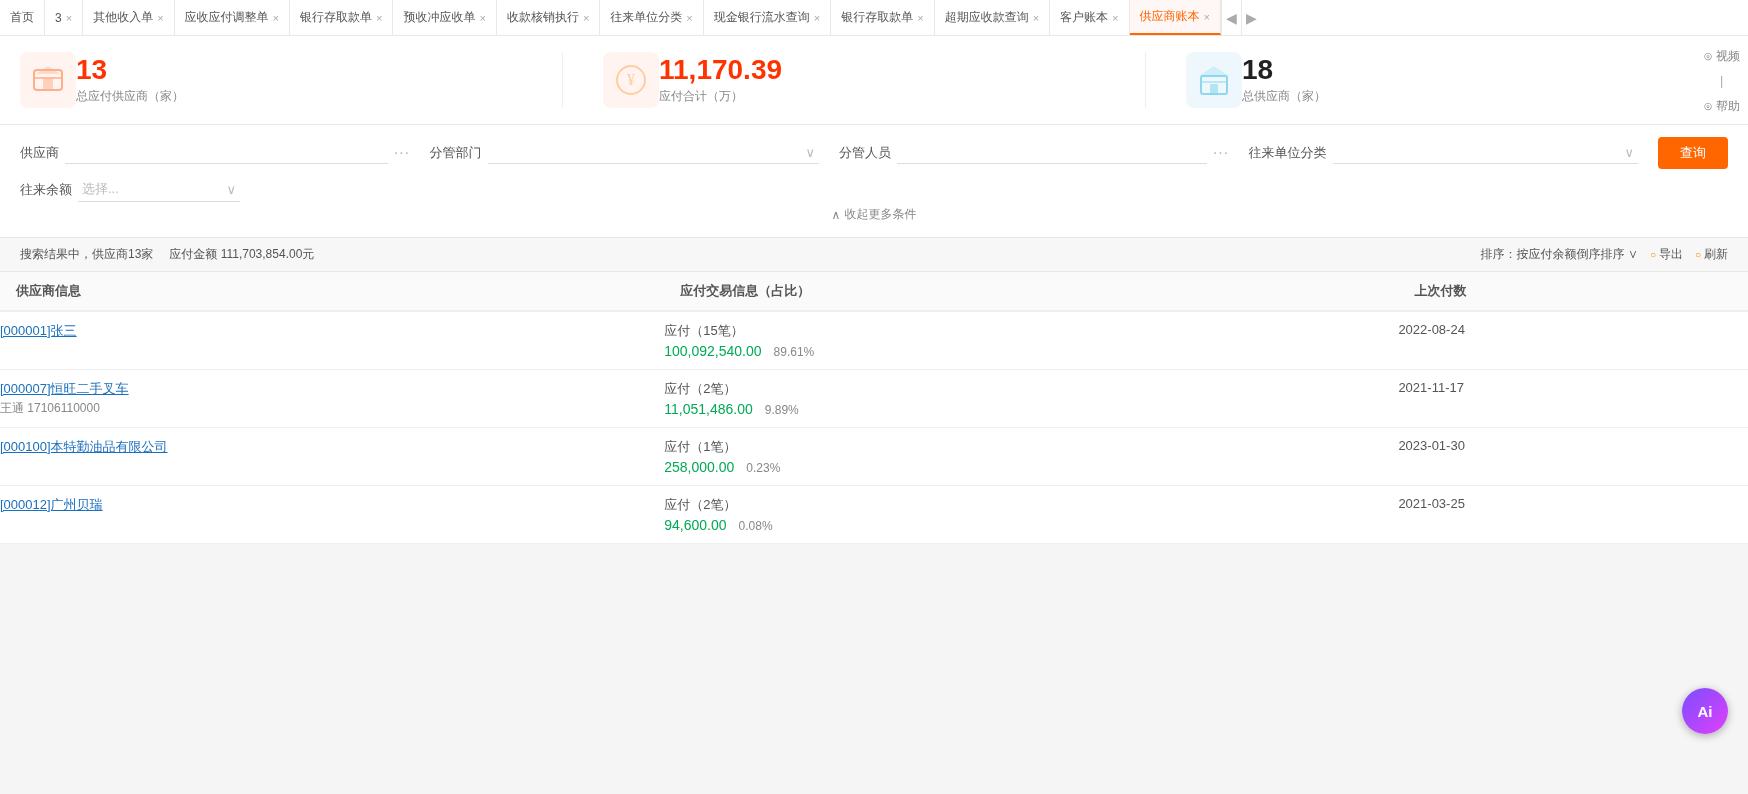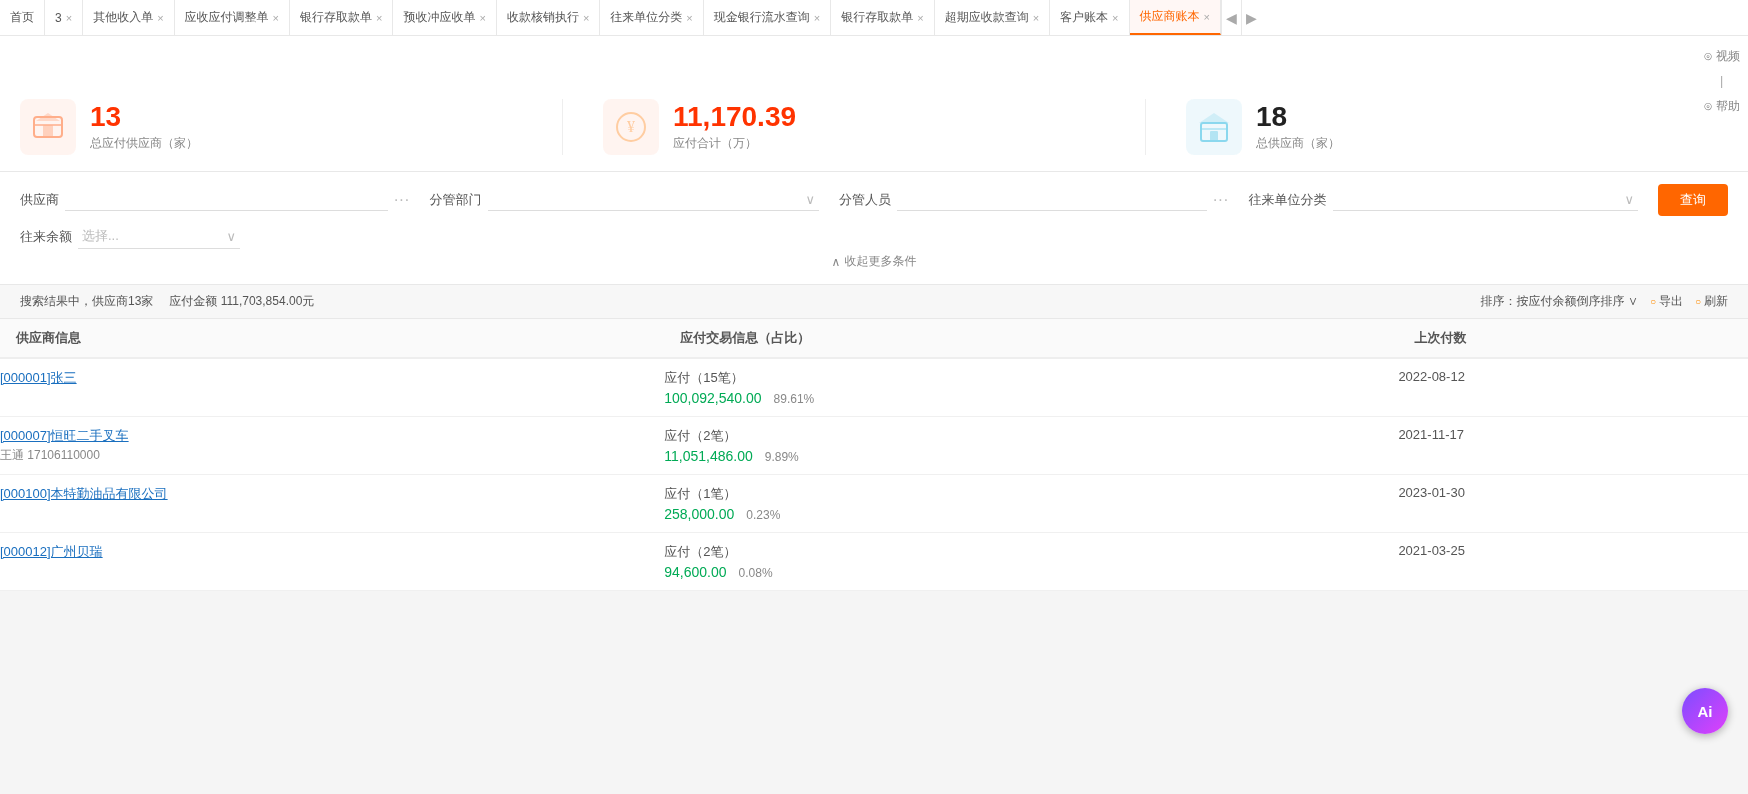--- a/index.html
+++ b/index.html
@@ -45,25 +45,24 @@
       display: flex;
       background: #fff;
       border-bottom: 1px solid #e8e8e8;
       padding: 16px 20px;
       align-items: center;
       position: relative;
     }
     .summary-card {
       display: flex;
       align-items: center;
-      gap: 14px;
+      gap: 0;
       flex: 1;
       border-right: 1px solid #eee;
       padding-right: 40px;
-      margin-top: 47px;
     }
     .summary-card:last-child { border-right: none; }
     .summary-icon {
       width: 56px;
       height: 56px;
       display: flex;
       align-items: center;
       justify-content: center;
       border-radius: 8px;
       font-size: 28px;
@@ -413,21 +412,21 @@
           <th style="width: 20%;">上次付数</th>
         </tr>
       </thead>
       <tbody id="table-body">
       <tr>
             <td><a class="supplier-link">[000001]张三</a></td>
             <td>
               <div><span class="payable-label">应付</span><span class="payable-count">（15笔）</span></div>
               <div style="margin-top: 3px;"><span class="payable-amount">100,092,540.00</span><span class="payable-pct">89.61%</span></div>
             </td>
-            <td class="last-pay">2022-08-12</td>
+            <td class="last-pay">2022-08-24</td>
           </tr>
           <tr>
             <td><a class="supplier-link">[000007]恒旺二手叉车</a><div class="supplier-sub">王通  17106110000</div></td>
             <td>
               <div><span class="payable-label">应付</span><span class="payable-count">（2笔）</span></div>
               <div style="margin-top: 3px;"><span class="payable-amount">11,051,486.00</span><span class="payable-pct">9.89%</span></div>
             </td>
             <td class="last-pay">2021-11-17</td>
           </tr>
           <tr>

